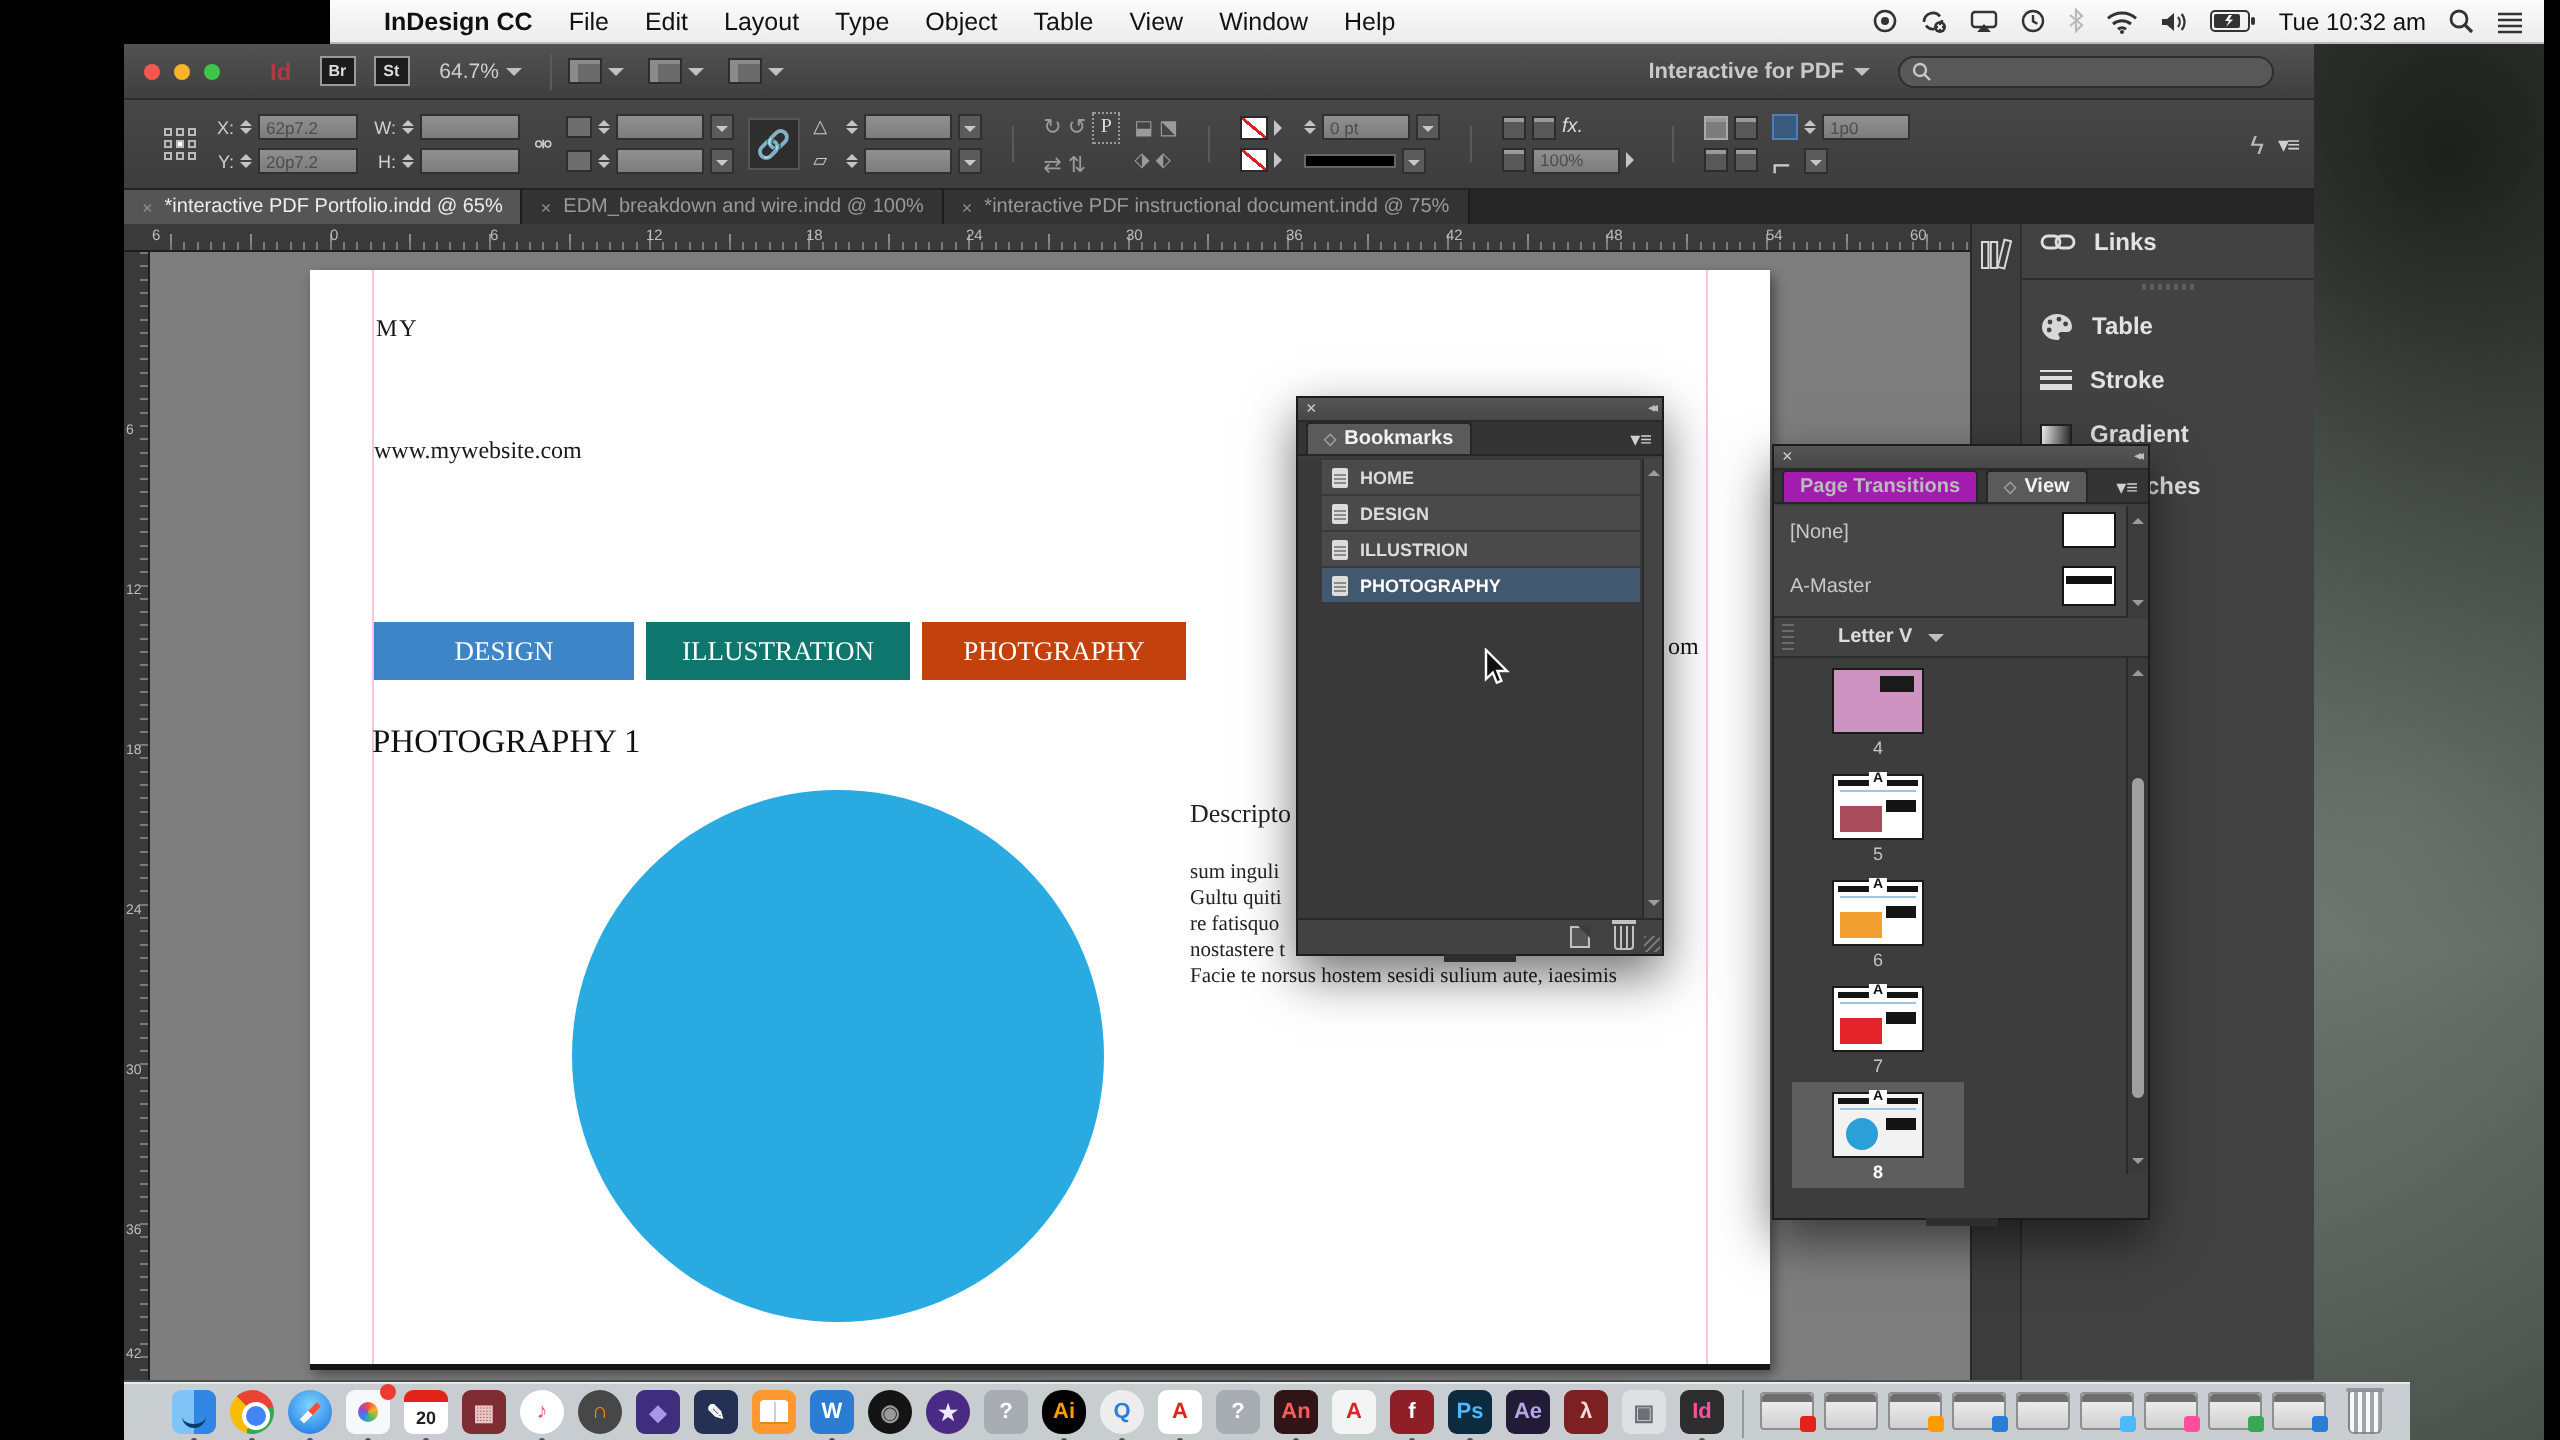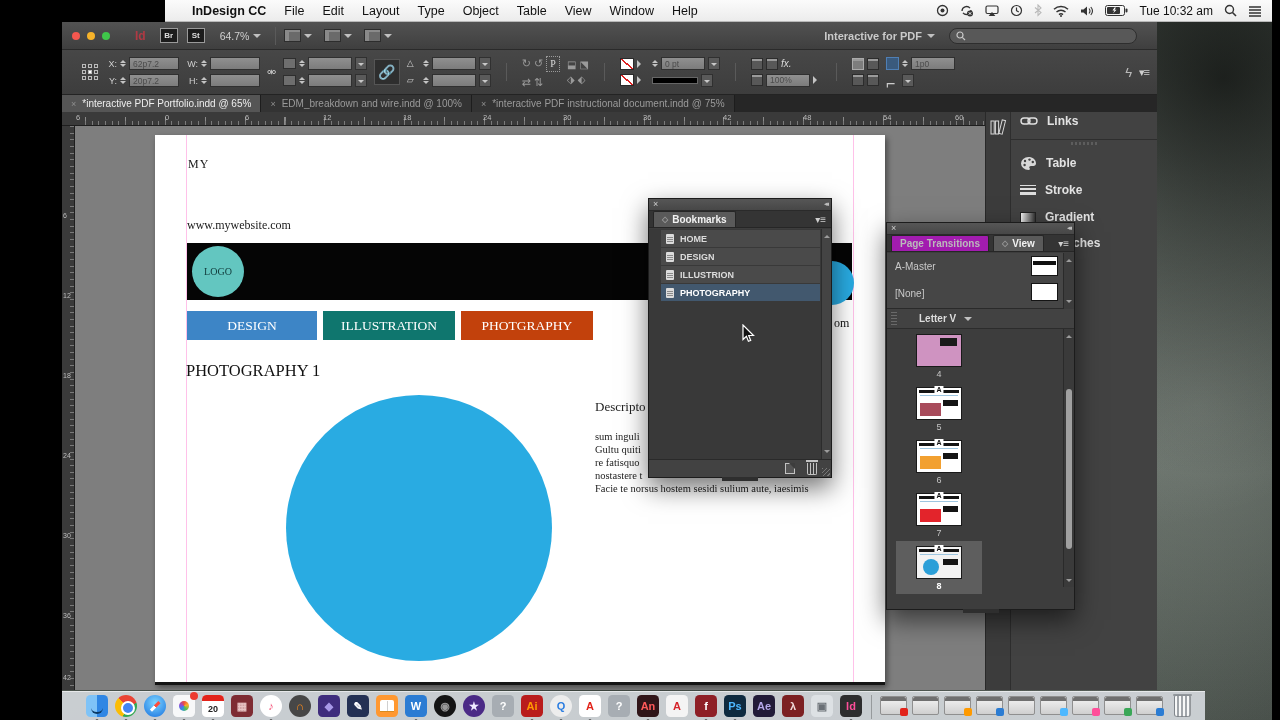--- a/index.html
+++ b/index.html
@@ -596,24 +596,20 @@
     <span class="vlab" style="top: 486px;">36</span>
     <span class="vlab" style="top: 548px;">42</span>
 </div>
 
 <div class="abs pasteboard">
   <div class="page serif">
     <span class="guide" style="left:31px"></span>
     <span class="guide" style="left:698px"></span>
     <div class="brand-small">MY</div>
     <div class="website">www.mywebsite.com</div>
-    <div class="navbar">
-      <div class="logocircle" style="background:#63c6c0">LOGO</div>
-      <div class="rightcircle" style="background:#29abe2"></div>
-    </div>
     <div class="navbtns">
       <div class="navbtn" style="background:#3d85c6">DESIGN</div>
         <div class="navbtn" style="background:#0f766e">ILLUSTRATION</div>
         <div class="navbtn" style="background:#c2410c">PHOTGRAPHY</div>
     </div>
     <div class="straytext">om</div>
     <div class="pageheading">PHOTOGRAPHY 1</div>
     <div class="bigcircle" style="background:#29abe2"></div>
     <div class="descblock">
       <div class="descheading">Descripto</div>
@@ -733,26 +729,26 @@
       <span>Page Transitions</span>
     </div>
     <div class="ptab active">
       <span class="dia">◇</span>
       <span>View</span>
     </div>
     <span class="pmenu-ico">▾≡</span>
   </div>
   <div class="pg-masters">
     <div class="m-row">
+        <span class="m-label">[None]</span>
+        <span class="m-thumb m-none"></span>
+      </div>
+      <div class="m-row">
         <span class="m-label">A-Master</span>
         <span class="m-thumb m-amaster"></span>
-      </div>
-      <div class="m-row">
-        <span class="m-label">[None]</span>
-        <span class="m-thumb m-none"></span>
       </div>
   </div>
   <div class="pg-mscroll">
     <i class="scr-arr up"></i>
     <i class="scr-arr dn"></i>
   </div>
   <div class="pg-preset">
     <span class="presetgrip"></span>
     <span class="presetlabel">Letter V</span>
     <i class="caret" style="margin-left:8px"></i>
@@ -861,21 +857,21 @@
         <i class="rundot"></i>
       </div>
       <div class="dockapp i-round" style="background: rgb(75, 42, 134); color: rgb(239, 232, 255);">
         <span>★</span>
         <i class="rundot"></i>
       </div>
       <div class="dockapp i-q">
         <span>?</span>
         <i class="rundot"></i>
       </div>
-      <div class="dockapp" style="background: #b91c1c; color: rgb(255, 154, 0);">
+      <div class="dockapp" style="background: #000000; color: rgb(255, 154, 0); border-radius: 10px;">
         <span>Ai</span>
         <i class="rundot on"></i>
       </div>
       <div class="dockapp i-round" style="background: rgb(237, 237, 237); color: rgb(42, 125, 225);">
         <span>Q</span>
         <i class="rundot on"></i>
       </div>
       <div class="dockapp" style="background: rgb(255, 255, 255); color: rgb(226, 35, 26);">
         <span>A</span>
         <i class="rundot on"></i>

